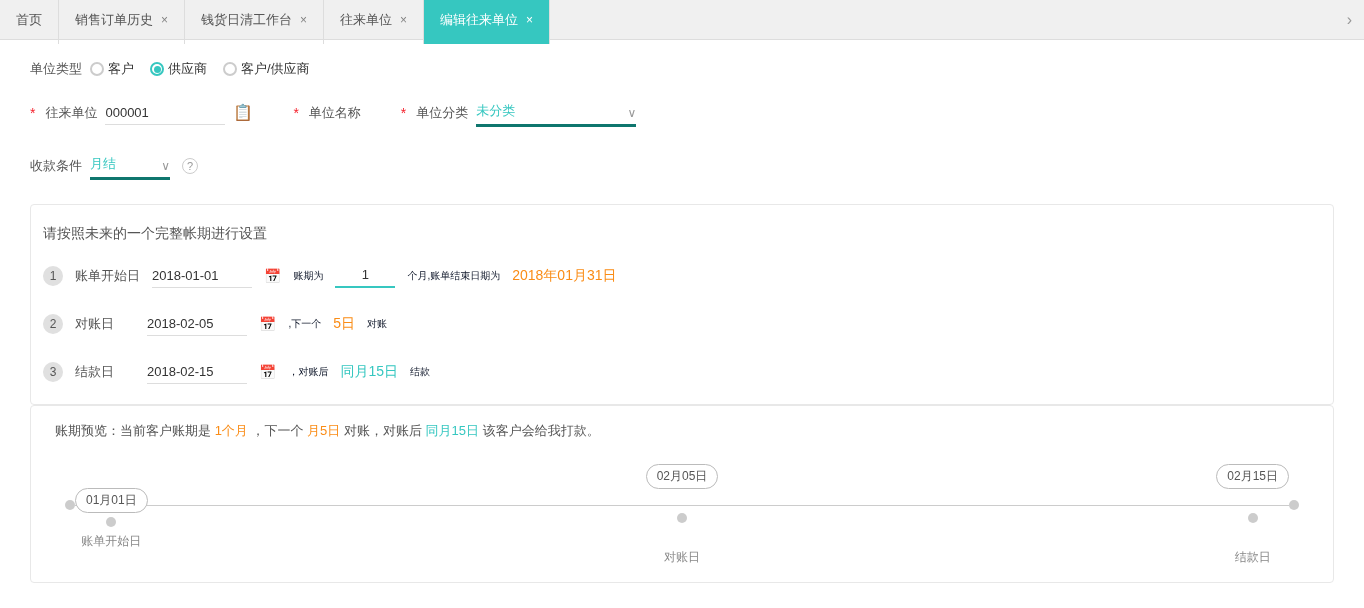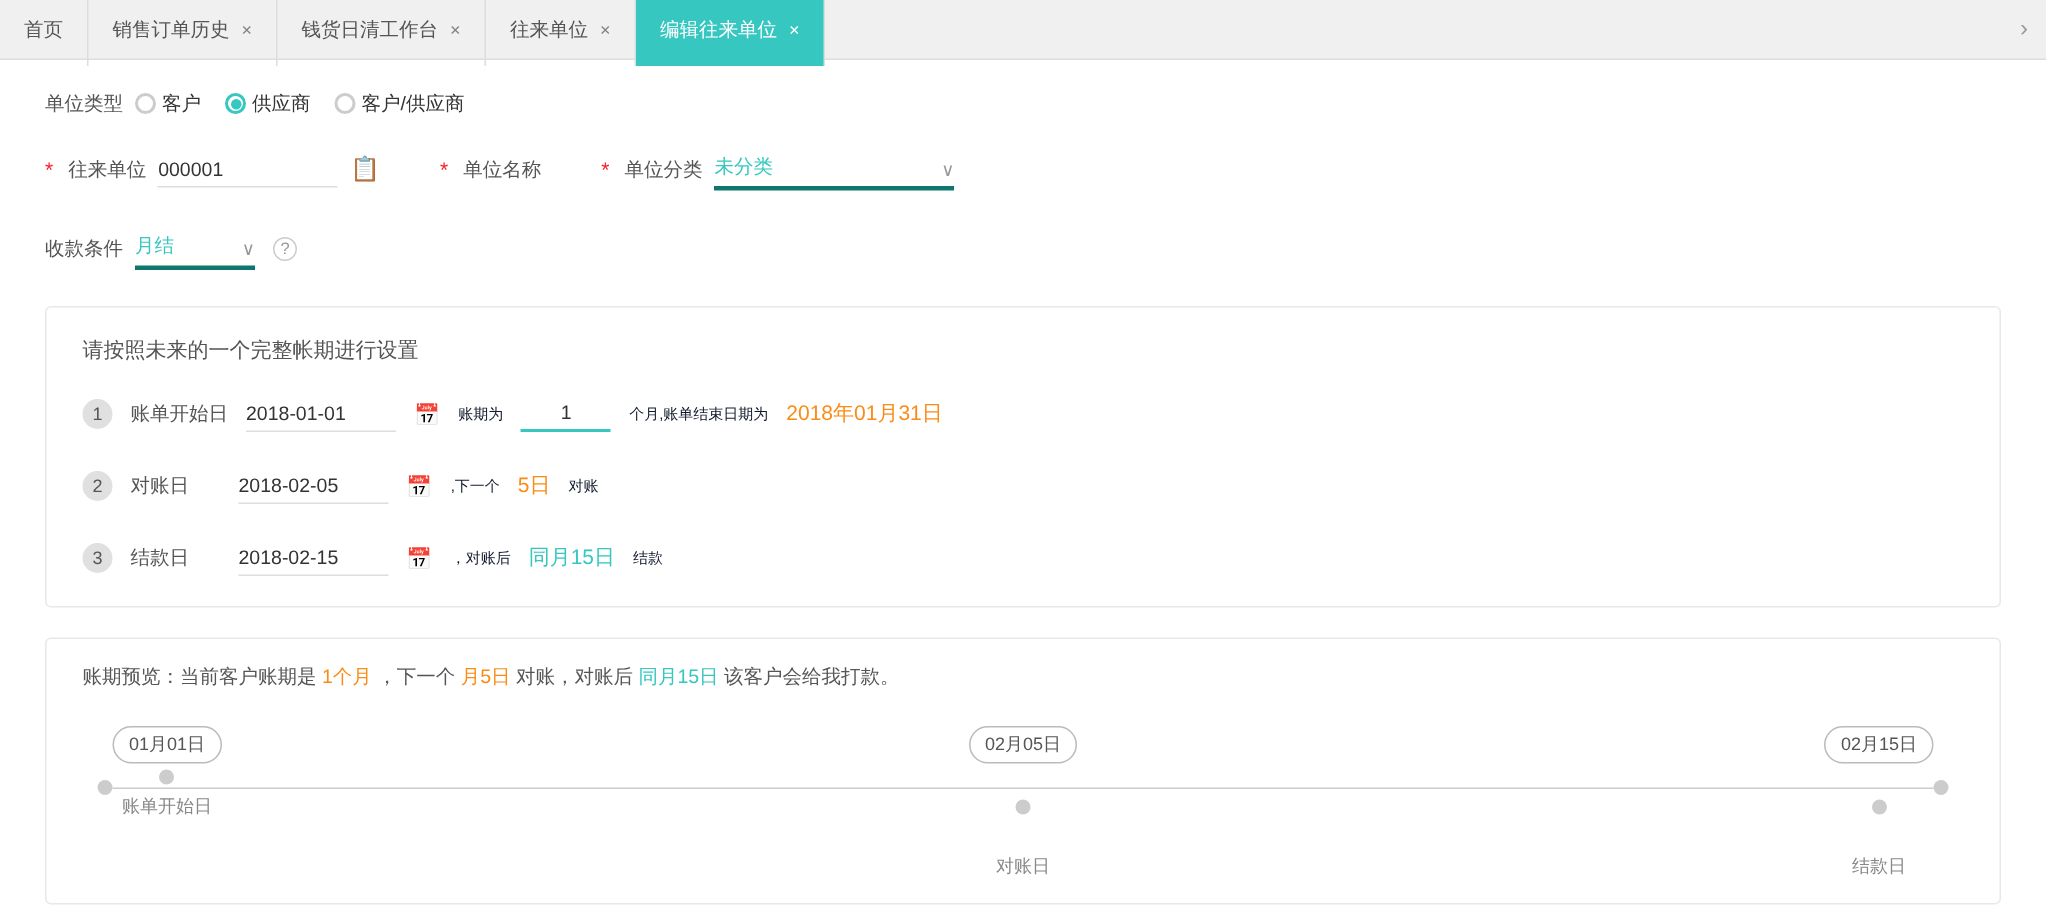--- a/index.html
+++ b/index.html
@@ -161,22 +161,21 @@
       font-size: 11px;
       color: #999;
       cursor: pointer;
       margin-left: 4px;
     }
 
     
     .period-card {
       border: 1px solid #e8e8e8;
       border-radius: 4px;
-      padding: 20px 24px;
-      margin-bottom: 20px;
+      padding: 20px 12px;
       background: #fff;
     }
 
     .period-title {
       font-size: 14px;
       color: #555;
       margin-bottom: 20px;
     }
 
     .period-row {
@@ -383,21 +382,21 @@
 
       <div style="width:10px;height:10px;background:#ccc;border-radius:50%;flex-shrink:0;margin-top:-20px;"></div>
 
       <div style="flex:1;display:flex;align-items:flex-end;position:relative;">
 
         <div style="position:absolute;top:50%;left:0;right:0;height:1px;background:#ccc;transform:translateY(-10px);"></div>
 
         <div style="display:flex;justify-content:space-between;width:100%;position:relative;z-index:1;">
 
           <div style="display:flex;flex-direction:column;align-items:center;">
-            <div style="background:#fff;border:1px solid #bbb;border-radius:20px;padding:3px 10px;font-size:12px;color:#555;margin-bottom:4px;">01月01日</div>
+            <div style="background:#fff;border:1px solid #bbb;border-radius:20px;padding:3px 10px;font-size:12px;color:#555;margin-bottom:4px;margin-top:24px;">01月01日</div>
             <div style="width:10px;height:10px;background:#ccc;border-radius:50%;"></div>
             <div style="font-size:12px;color:#888;margin-top:6px;">账单开始日</div>
           </div>
 
 
           <div style="display:flex;flex-direction:column;align-items:center;justify-content:space-between;">
             <div style="background:#fff;border:1px solid #bbb;border-radius:20px;padding:3px 10px;font-size:12px;color:#555;margin-bottom:4px;">02月05日</div>
             <div style="width:10px;height:10px;background:#ccc;border-radius:50%;"></div>
             <div style="font-size:12px;color:#888;margin-top:6px;">对账日</div>
           </div>

